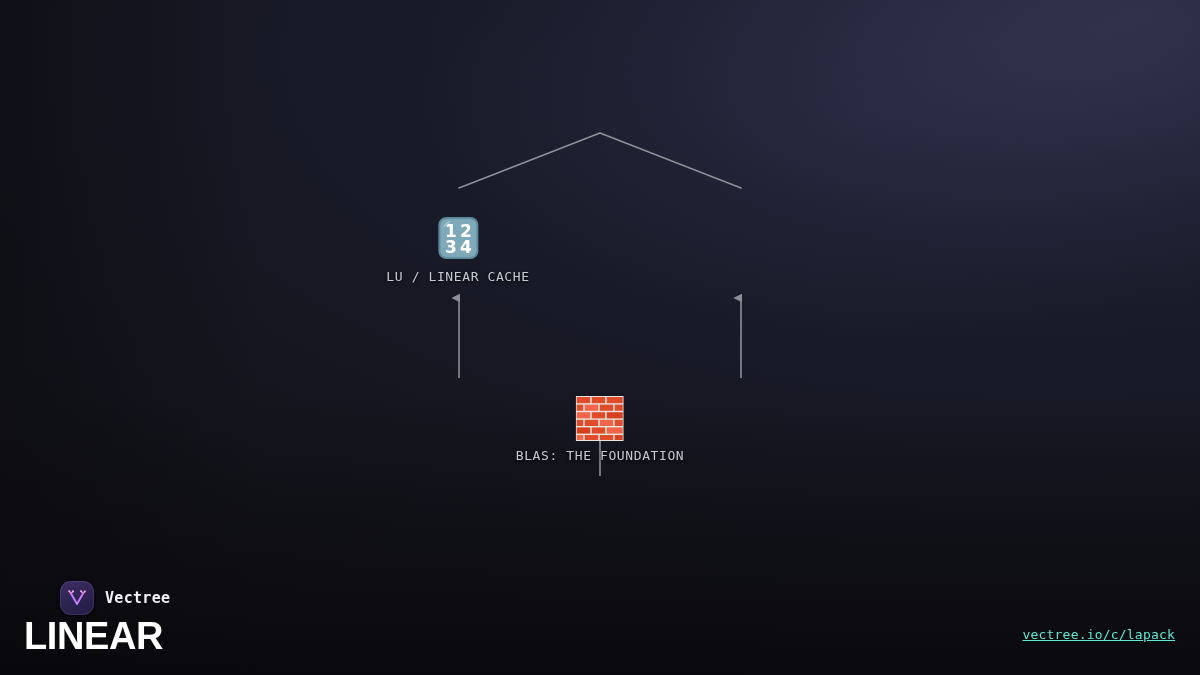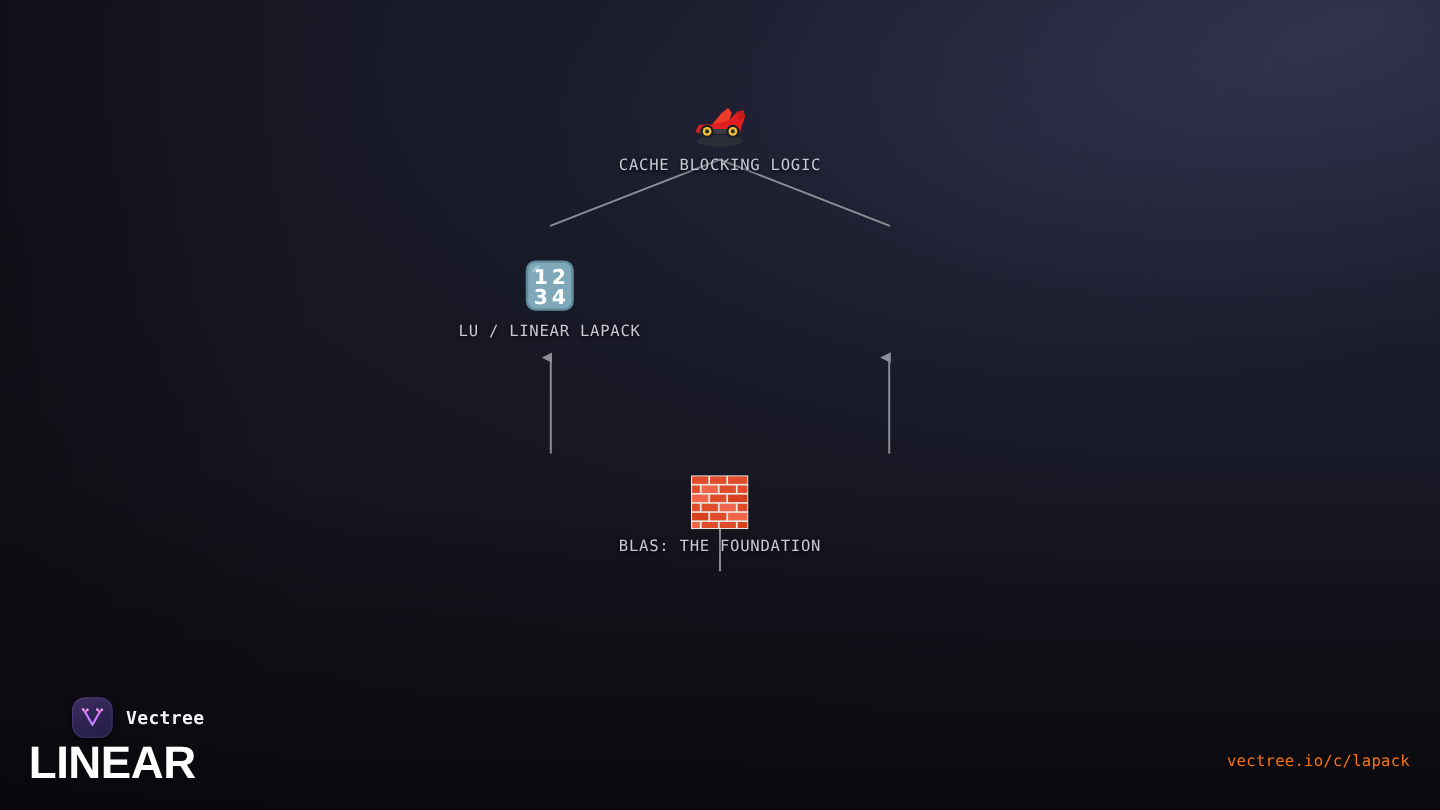--- a/index.html
+++ b/index.html
@@ -122,22 +122,23 @@
     color: #ffffff;
     letter-spacing: -0.4px;
     line-height: 1;
   }
   #footer-url {
     position: absolute;
     right: 25px;
     bottom: 33px;
     font-family: "DejaVu Sans Mono", "Liberation Mono", monospace;
     font-size: 13px;
-    color: #f97316;
+    color: #5eead4;
     letter-spacing: 0.2px;
+    text-decoration: underline;
   }
 </style>
 </head>
 <body>
 
 <div id="stage">
 
   <div id="bg-base"></div>
   <div id="bg-sheen"></div>
   <div id="bg-vignette"></div>
@@ -161,54 +162,36 @@
     </g>
     <g>
       <line x1="741" y1="378" x2="741" y2="298" stroke="#8d9099" stroke-width="1.6" marker-end="url(#arrow-up)"></line>
     </g>
 
     <g>
       <line x1="600" y1="440" x2="600" y2="476" stroke="#8d9099" stroke-width="1.6"></line>
     </g>
   </svg>
 
-  <div class="node" style="left:600px; top:82px;">
-    <span class="node-icon">
-      <svg class="emoji" width="52" height="42" viewBox="0 0 52 42" aria-hidden="true">
-        <ellipse cx="26" cy="35.5" rx="19" ry="5" fill="#2e3038" opacity="0.85"></ellipse>
-        <path d="M6 27 L9 22 L20 21.5 L27 13 L33 8 L36 12 L34 18 L41 11 L46 10 L47 16 L44 24 L43 29 L8 29 Z" fill="#e02020"></path>
-        <path d="M20 21.5 L27 13 L33 8 L36 12 L34 18 L28 20 Z" fill="#f03a2a"></path>
-        <path d="M41 11 L46 10 L47 16 L42 18 Z" fill="#c71a1a"></path>
-        <rect x="9" y="25.5" width="34" height="4" rx="1.6" fill="#3a3d45"></rect>
-        <circle cx="15.5" cy="27.5" r="5.6" fill="#1d1f24"></circle>
-        <circle cx="15.5" cy="27.5" r="3.6" fill="#f2c233"></circle>
-        <circle cx="15.5" cy="27.5" r="1.7" fill="#2b2d33"></circle>
-        <circle cx="37" cy="27.5" r="5.6" fill="#1d1f24"></circle>
-        <circle cx="37" cy="27.5" r="3.6" fill="#f2c233"></circle>
-        <circle cx="37" cy="27.5" r="1.7" fill="#2b2d33"></circle>
-      </svg>
-    </span>
-    <span class="node-label">CACHE BLOCKING LOGIC</span>
-  </div>
 
   <div class="node" style="left:458px; top:214px;">
     <span class="node-icon">
       <svg class="emoji" width="48" height="48" viewBox="0 0 48 48" aria-hidden="true">
         <rect x="5" y="4" width="38" height="40" rx="7" fill="#7fa8b8"></rect>
         <rect x="5" y="4" width="38" height="40" rx="7" fill="none" stroke="#5f8a9c" stroke-width="2"></rect>
         <path d="M9 13 A7 7 0 0 1 16 7 L14 12 Z" fill="#a8ccd8" opacity="0.75"></path>
         <g fill="#ffffff" font-family="DejaVu Sans, Liberation Sans, sans-serif" font-size="17" font-weight="bold" text-anchor="middle">
           <text x="16.5" y="23">1</text>
           <text x="31.5" y="23">2</text>
           <text x="16.5" y="39">3</text>
           <text x="31.5" y="39">4</text>
         </g>
       </svg>
     </span>
-    <span class="node-label">LU / LINEAR LAPACK</span>
+    <span class="node-label">LU / LINEAR CACHE</span>
   </div>
 
 
   <div class="node" style="left:600px; top:396px;text-align:center;">
     <span class="node-icon">
       <svg class="emoji" width="48" height="45" viewBox="0 0 48 45" aria-hidden="true">
         <rect x="0" y="0" width="48" height="45" fill="#e8e4de"></rect>
         <g fill="#e04b2a">
           <rect x="1" y="1" width="13.5" height="6.2"></rect>
           <rect x="16" y="1" width="13.5" height="6.2"></rect>

